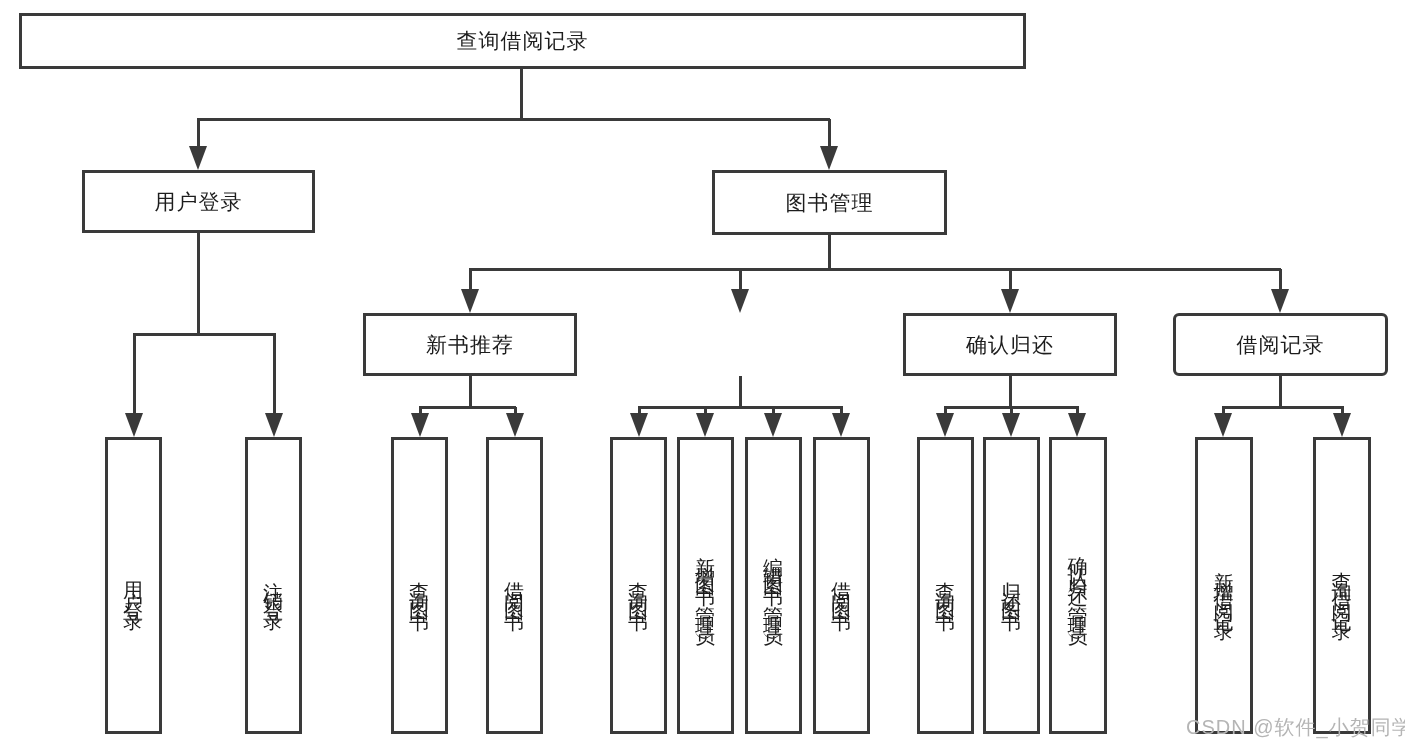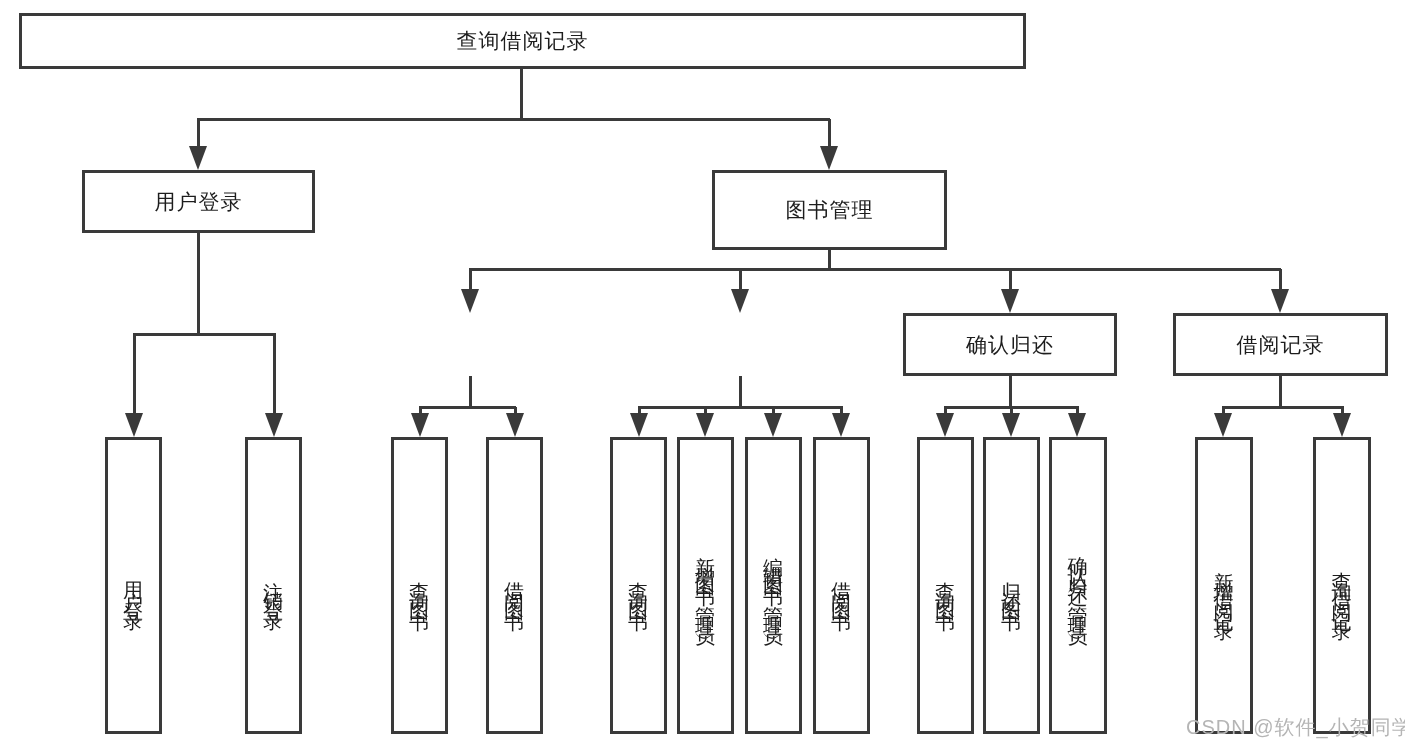--- a/index.html
+++ b/index.html
@@ -78,21 +78,21 @@
   <div class="vline" style="left:520px; top:69px; height:51px;"></div>
   <div class="hline" style="left:197px; top:118px; width:633px;"></div>
   <div class="vline" style="left:197px; top:119px; height:29px;"></div>
   <div class="arrow" style="left:189px; top:146px;"></div>
   <div class="vline" style="left:828px; top:119px; height:29px;"></div>
   <div class="arrow" style="left:820px; top:146px;"></div>
 
   <div class="box" style="left:82px; top:170px; width:233px; height:63px;">
     <span class="hlabel">用户登录</span>
   </div>
-  <div class="box" style="left:712px; top:170px; width:235px; height:80px;">
+  <div class="box" style="left:712px; top:170px; width:235px; height:65px;">
     <span class="hlabel">图书管理</span>
   </div>
 
   <div class="vline" style="left:197px; top:233px; height:102px;"></div>
   <div class="hline" style="left:133px; top:333px; width:143px;"></div>
   <div class="vline" style="left:133px; top:334px; height:82px;"></div>
   <div class="arrow" style="left:125px; top:413px;"></div>
   <div class="vline" style="left:273px; top:334px; height:82px;"></div>
   <div class="arrow" style="left:265px; top:413px;"></div>
 
@@ -100,24 +100,27 @@
   <div class="hline" style="left:469px; top:268px; width:812px;"></div>
   <div class="vline" style="left:469px; top:269px; height:23px;"></div>
   <div class="arrow" style="left:461px; top:289px;"></div>
   <div class="vline" style="left:739px; top:269px; height:23px;"></div>
   <div class="arrow" style="left:731px; top:289px;"></div>
   <div class="vline" style="left:1009px; top:269px; height:23px;"></div>
   <div class="arrow" style="left:1001px; top:289px;"></div>
   <div class="vline" style="left:1279px; top:269px; height:23px;"></div>
   <div class="arrow" style="left:1271px; top:289px;"></div>
 
+  <div class="box" style="left:363px; top:313px; width:214px; height:63px;">
+    <span class="hlabel">新书推荐</span>
+  </div>
   <div class="box" style="left:903px; top:313px; width:214px; height:63px;">
     <span class="hlabel">确认归还</span>
   </div>
-  <div class="box" style="left:1173px; top:313px; width:215px; height:63px;">
+  <div class="box" style="left:1173px; top:313px; width:215px; height:63px;border-radius:6px;">
     <span class="hlabel">借阅记录</span>
   </div>
 
   <div class="vline" style="left:469px; top:376px; height:31px;"></div>
   <div class="hline" style="left:419px; top:406px; width:97px;"></div>
   <div class="vline" style="left:419px; top:407px; height:9px;"></div>
   <div class="arrow" style="left:411px; top:413px;"></div>
   <div class="vline" style="left:514px; top:407px; height:9px;"></div>
   <div class="arrow" style="left:506px; top:413px;"></div>
 

